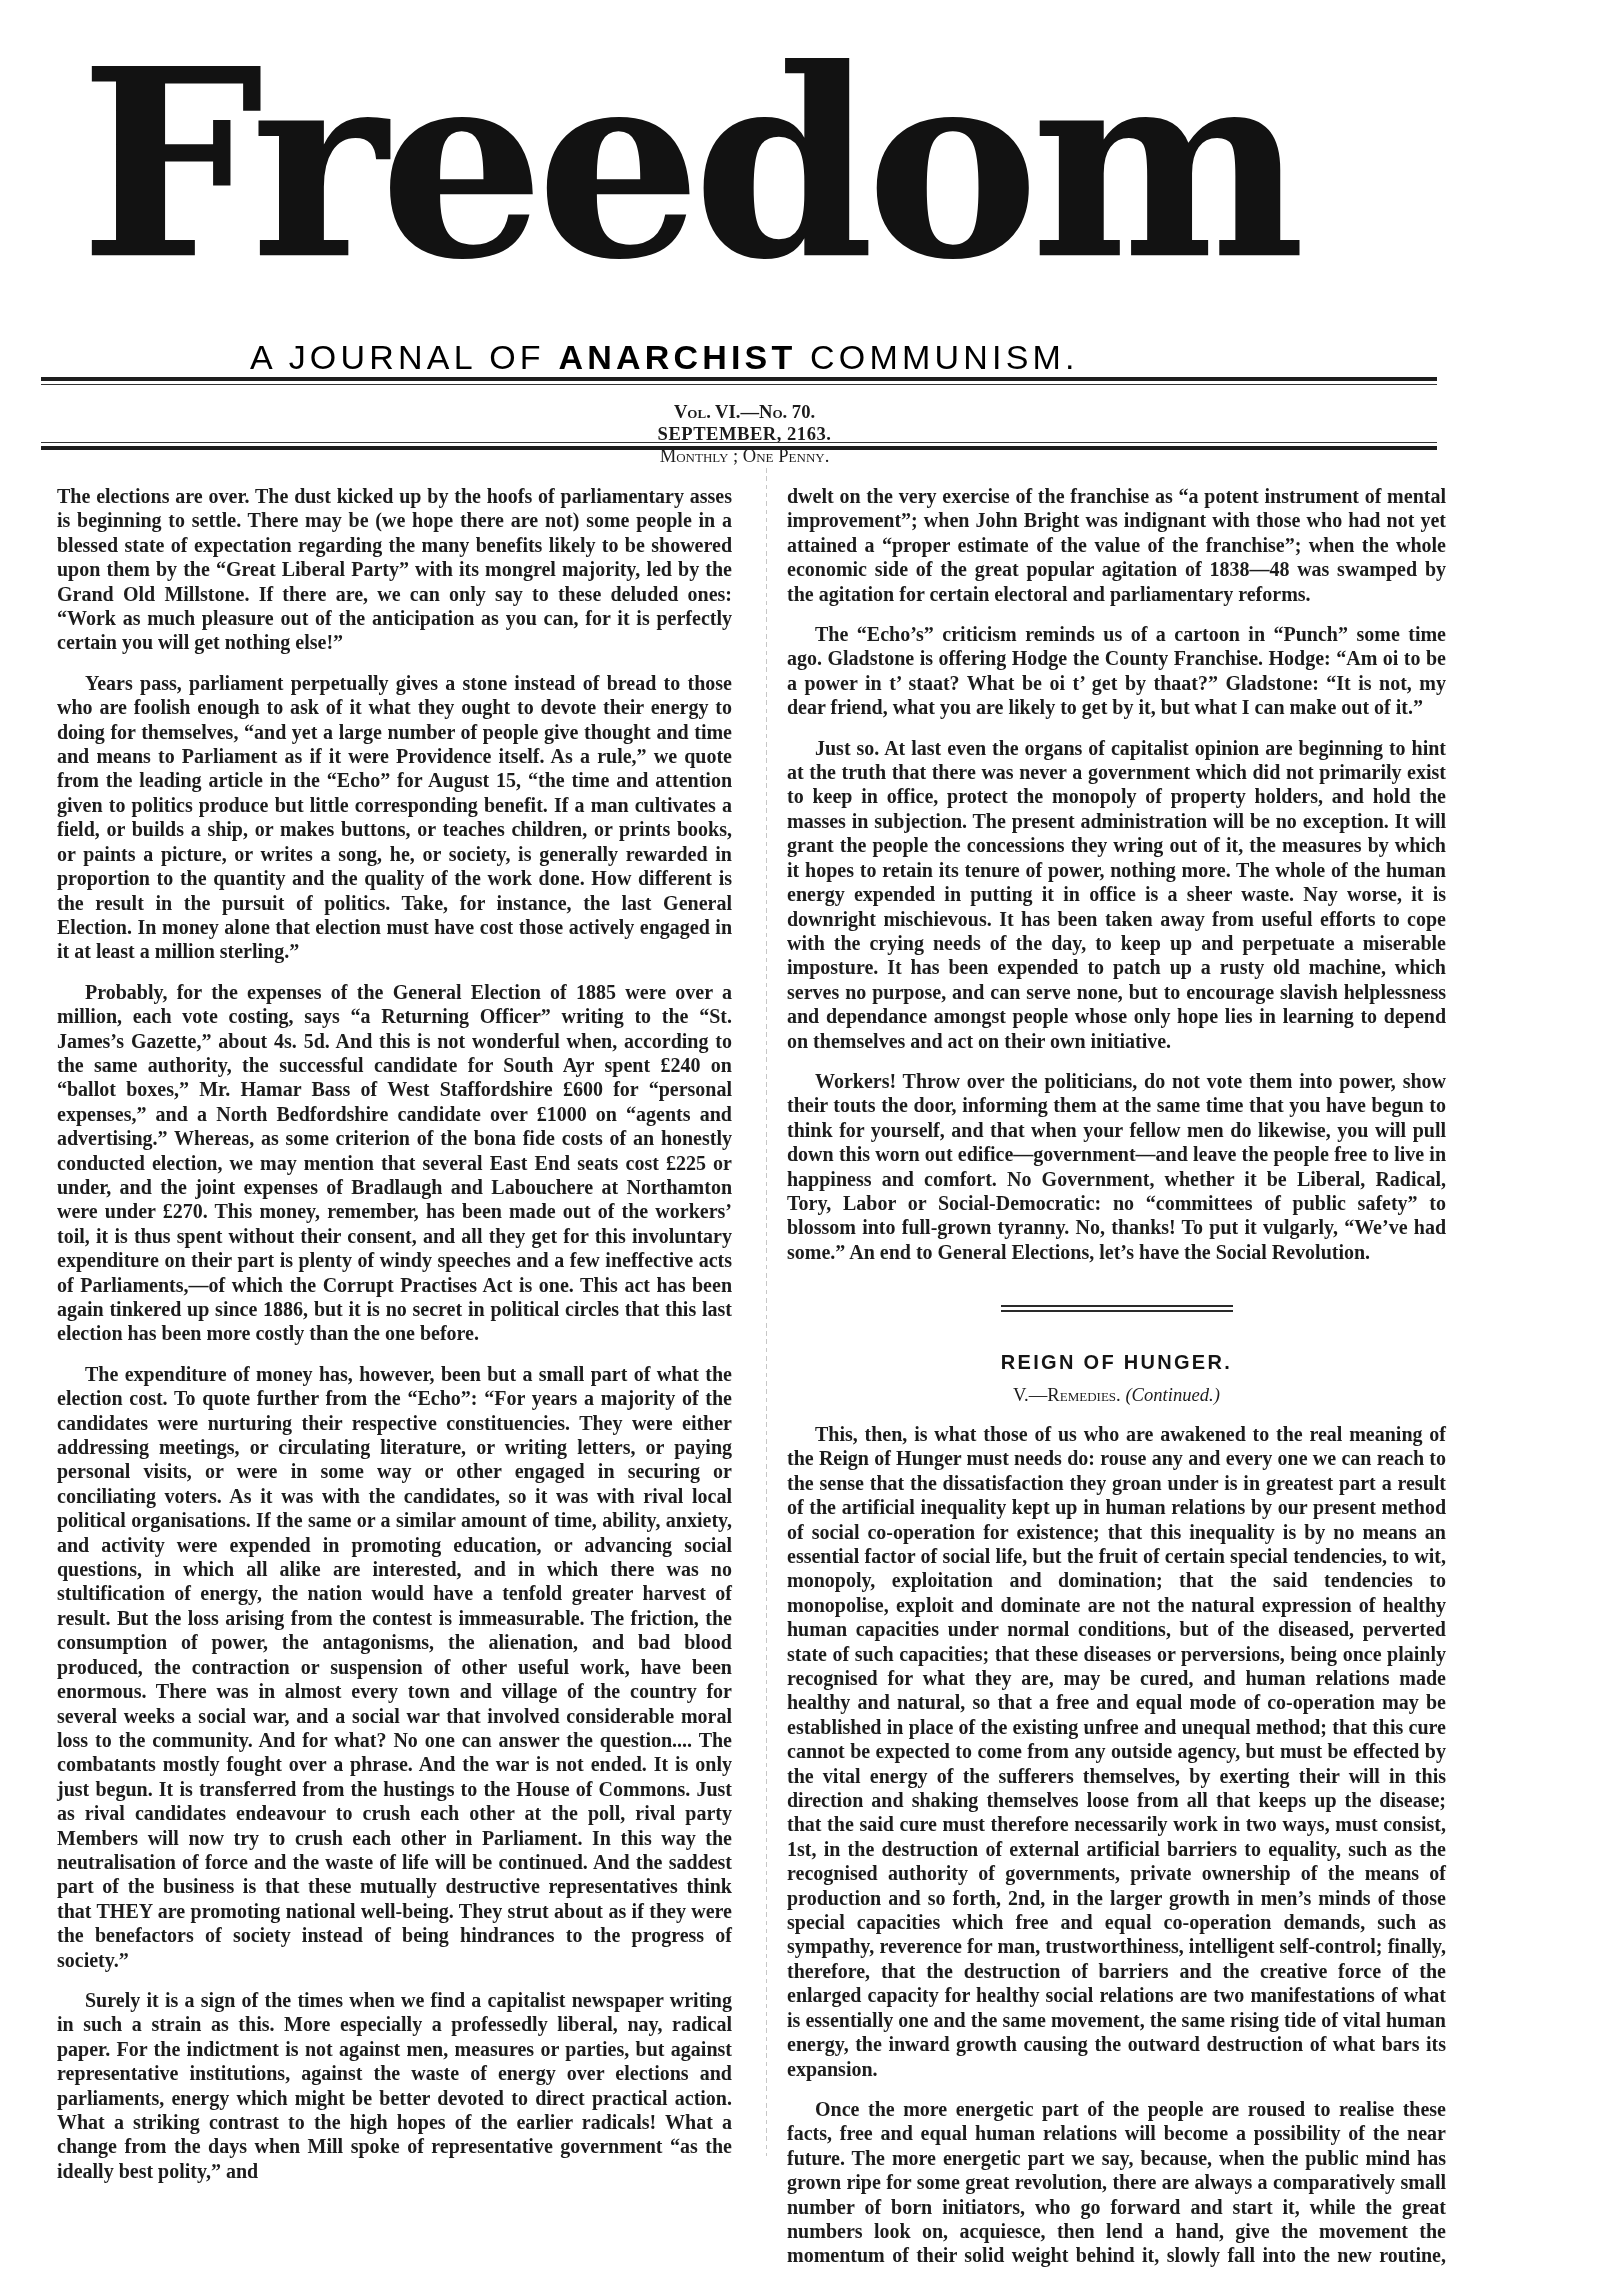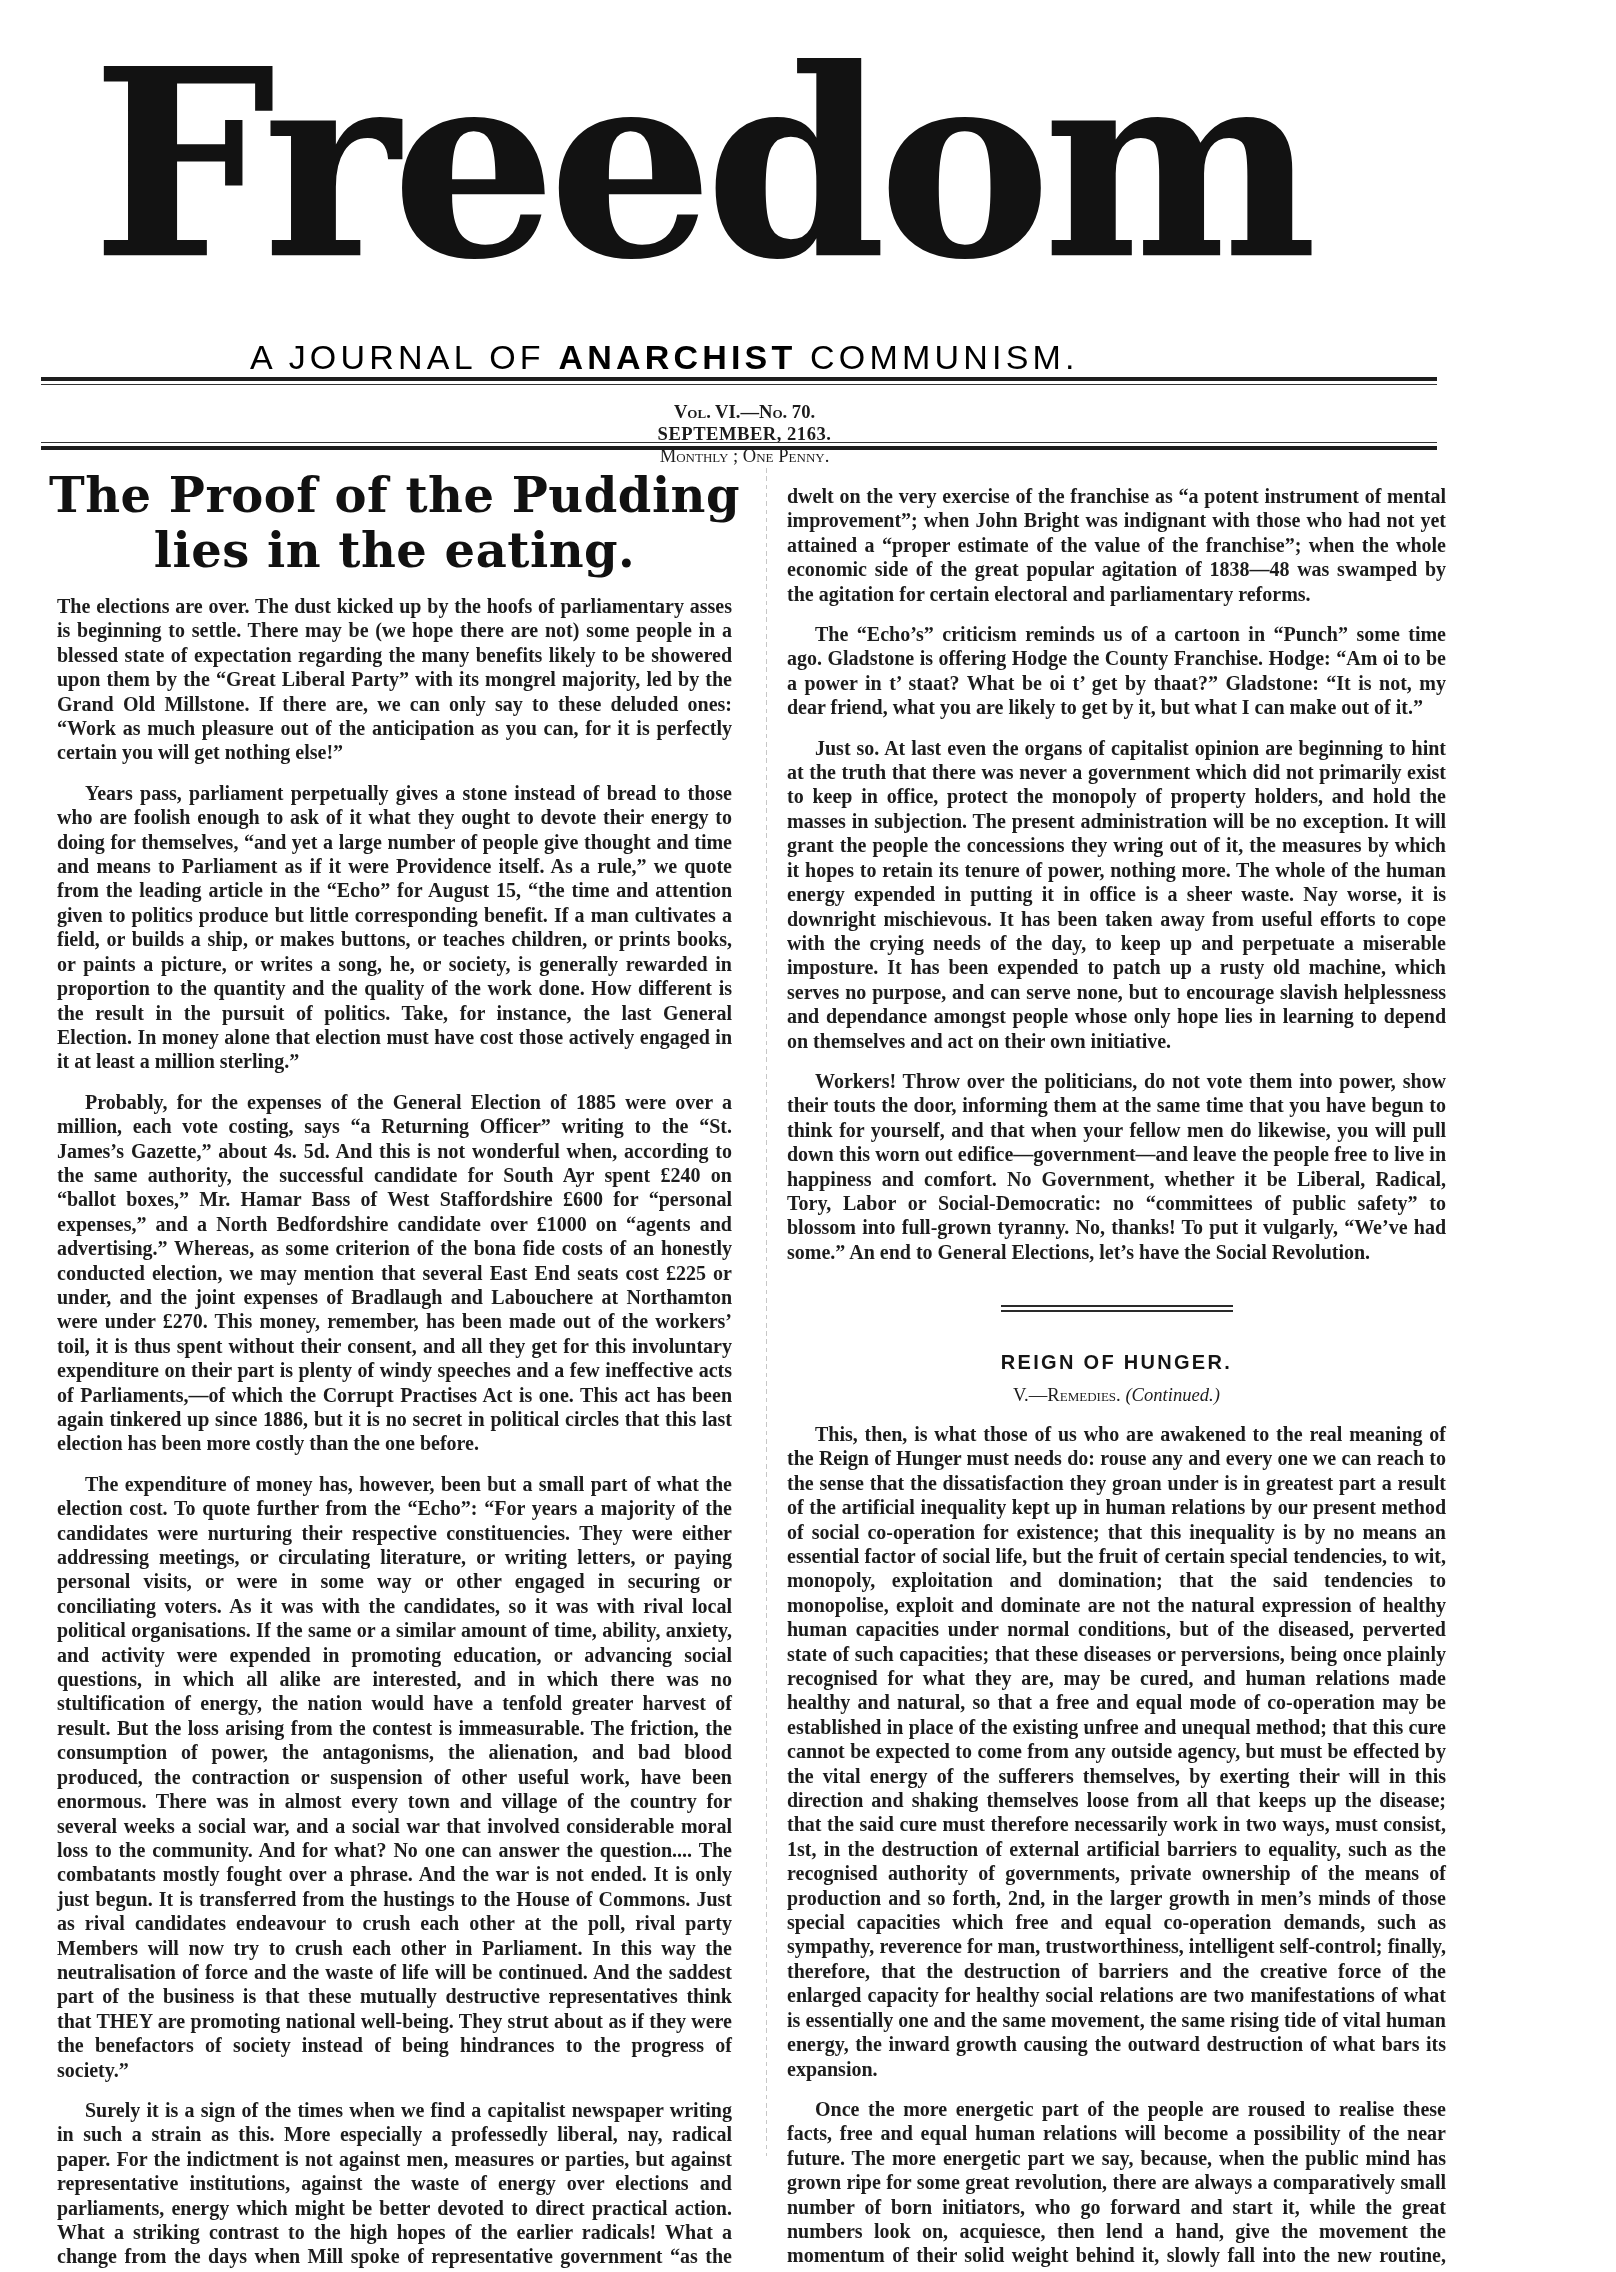--- a/index.html
+++ b/index.html
@@ -5,21 +5,21 @@
   html, body { margin: 0; padding: 0; background: #ffffff; }
   body {
     width: 1616px; height: 2273px; position: relative; overflow: hidden;
     color: #1a1a1a;
     font-family: "Liberation Serif", "DejaVu Serif", serif;
   }
   .page { position: absolute; left: 0; top: 0; width: 1616px; height: 2273px; }
 
   
   .masthead-title {
-    position: absolute; left: 82px; top: 56px; width: 1368px; height: 241px;
+    position: absolute; left: 70px; top: 56px; width: 1368px; height: 241px;
     display: flex; align-items: center; justify-content: flex-start;
   }
   .masthead-title svg { width: 1368px; height: 241px; }
   .subtitle {
     position: absolute; left: 250px; top: 327px; width: 1020px; text-align: left;
     font-family: "Liberation Sans", "DejaVu Sans", sans-serif;
     font-size: 34px; letter-spacing: 4.2px; color: #000000; margin-top: 11px;
   }
   .subtitle .bold { font-weight: bold; }
   .rule-pair { position: absolute; left: 41px; width: 1396px; }
@@ -89,21 +89,20 @@
     <span class="center">SEPTEMBER, 2163.</span>
     <span class="sc">Monthly ; One Penny.</span>
   </div>
 
   <div class="rule-pair bottom" style="top:442px;">
     <div class="thin"></div>
       <div class="thick"></div>
   </div>
 
   <div class="col col-left">
-    <h1 class="headline">The Proof of the Pudding lies in the eating.</h1>
     <div class="body-text">
       <p>The elections are over. The dust kicked up by the hoofs of parliamentary asses is beginning to settle. There may be (we hope there are not) some people in a blessed state of expectation regarding the many benefits likely to be showered upon them by the “Great Liberal Party” with its mongrel majority, led by the Grand Old Millstone. If there are, we can only say to these deluded ones: “Work as much pleasure out of the anticipation as you can, for it is perfectly certain you will get nothing else!”</p>
       <p class="ind">Years pass, parliament perpetually gives a stone instead of bread to those who are foolish enough to ask of it what they ought to devote their energy to doing for themselves, “and yet a large number of people give thought and time and means to Parliament as if it were Providence itself. As a rule,” we quote from the leading article in the “Echo” for August 15, “the time and attention given to politics produce but little corresponding benefit. If a man cultivates a field, or builds a ship, or makes buttons, or teaches children, or prints books, or paints a picture, or writes a song, he, or society, is generally rewarded in proportion to the quantity and the quality of the work done. How different is the result in the pursuit of politics. Take, for instance, the last General Election. In money alone that election must have cost those actively engaged in it at least a million sterling.”</p>
       <p class="ind">Probably, for the expenses of the General Election of 1885 were over a million, each vote costing, says “a Returning Officer” writing to the “St. James’s Gazette,” about 4s. 5d. And this is not wonderful when, according to the same authority, the successful candidate for South Ayr spent £240 on “ballot boxes,” Mr. Hamar Bass of West Staffordshire £600 for “personal expenses,” and a North Bedfordshire candidate over £1000 on “agents and advertising.” Whereas, as some criterion of the bona fide costs of an honestly conducted election, we may mention that several East End seats cost £225 or under, and the joint expenses of Bradlaugh and Labouchere at Northamton were under £270. This money, remember, has been made out of the workers’ toil, it is thus spent without their consent, and all they get for this involuntary expenditure on their part is plenty of windy speeches and a few ineffective acts of Parliaments,—of which the Corrupt Practises Act is one. This act has been again tinkered up since 1886, but it is no secret in political circles that this last election has been more costly than the one before.</p>
       <p class="ind">The expenditure of money has, however, been but a small part of what the election cost. To quote further from the “Echo”: “For years a majority of the candidates were nurturing their respective constituencies. They were either addressing meetings, or circulating literature, or writing letters, or paying personal visits, or were in some way or other engaged in securing or conciliating voters. As it was with the candidates, so it was with rival local political organisations. If the same or a similar amount of time, ability, anxiety, and activity were expended in promoting education, or advancing social questions, in which all alike are interested, and in which there was no stultification of energy, the nation would have a tenfold greater harvest of result. But the loss arising from the contest is immeasurable. The friction, the consumption of power, the antagonisms, the alienation, and bad blood produced, the contraction or suspension of other useful work, have been enormous. There was in almost every town and village of the country for several weeks a social war, and a social war that involved considerable moral loss to the community. And for what? No one can answer the question.... The combatants mostly fought over a phrase. And the war is not ended. It is only just begun. It is transferred from the hustings to the House of Commons. Just as rival candidates endeavour to crush each other at the poll, rival party Members will now try to crush each other in Parliament. In this way the neutralisation of force and the waste of life will be continued. And the saddest part of the business is that these mutually destructive representatives think that THEY are promoting national well-being. They strut about as if they were the benefactors of society instead of being hindrances to the progress of society.”</p>
       <p class="ind">Surely it is a sign of the times when we find a capitalist newspaper writing in such a strain as this. More especially a professedly liberal, nay, radical paper. For the indictment is not against men, measures or parties, but against representative institutions, against the waste of energy over elections and parliaments, energy which might be better devoted to direct practical action. What a striking contrast to the high hopes of the earlier radicals! What a change from the days when Mill spoke of representative government “as the ideally best polity,” and</p>
     </div>
   </div>
 
   <div class="col-divider"></div>

